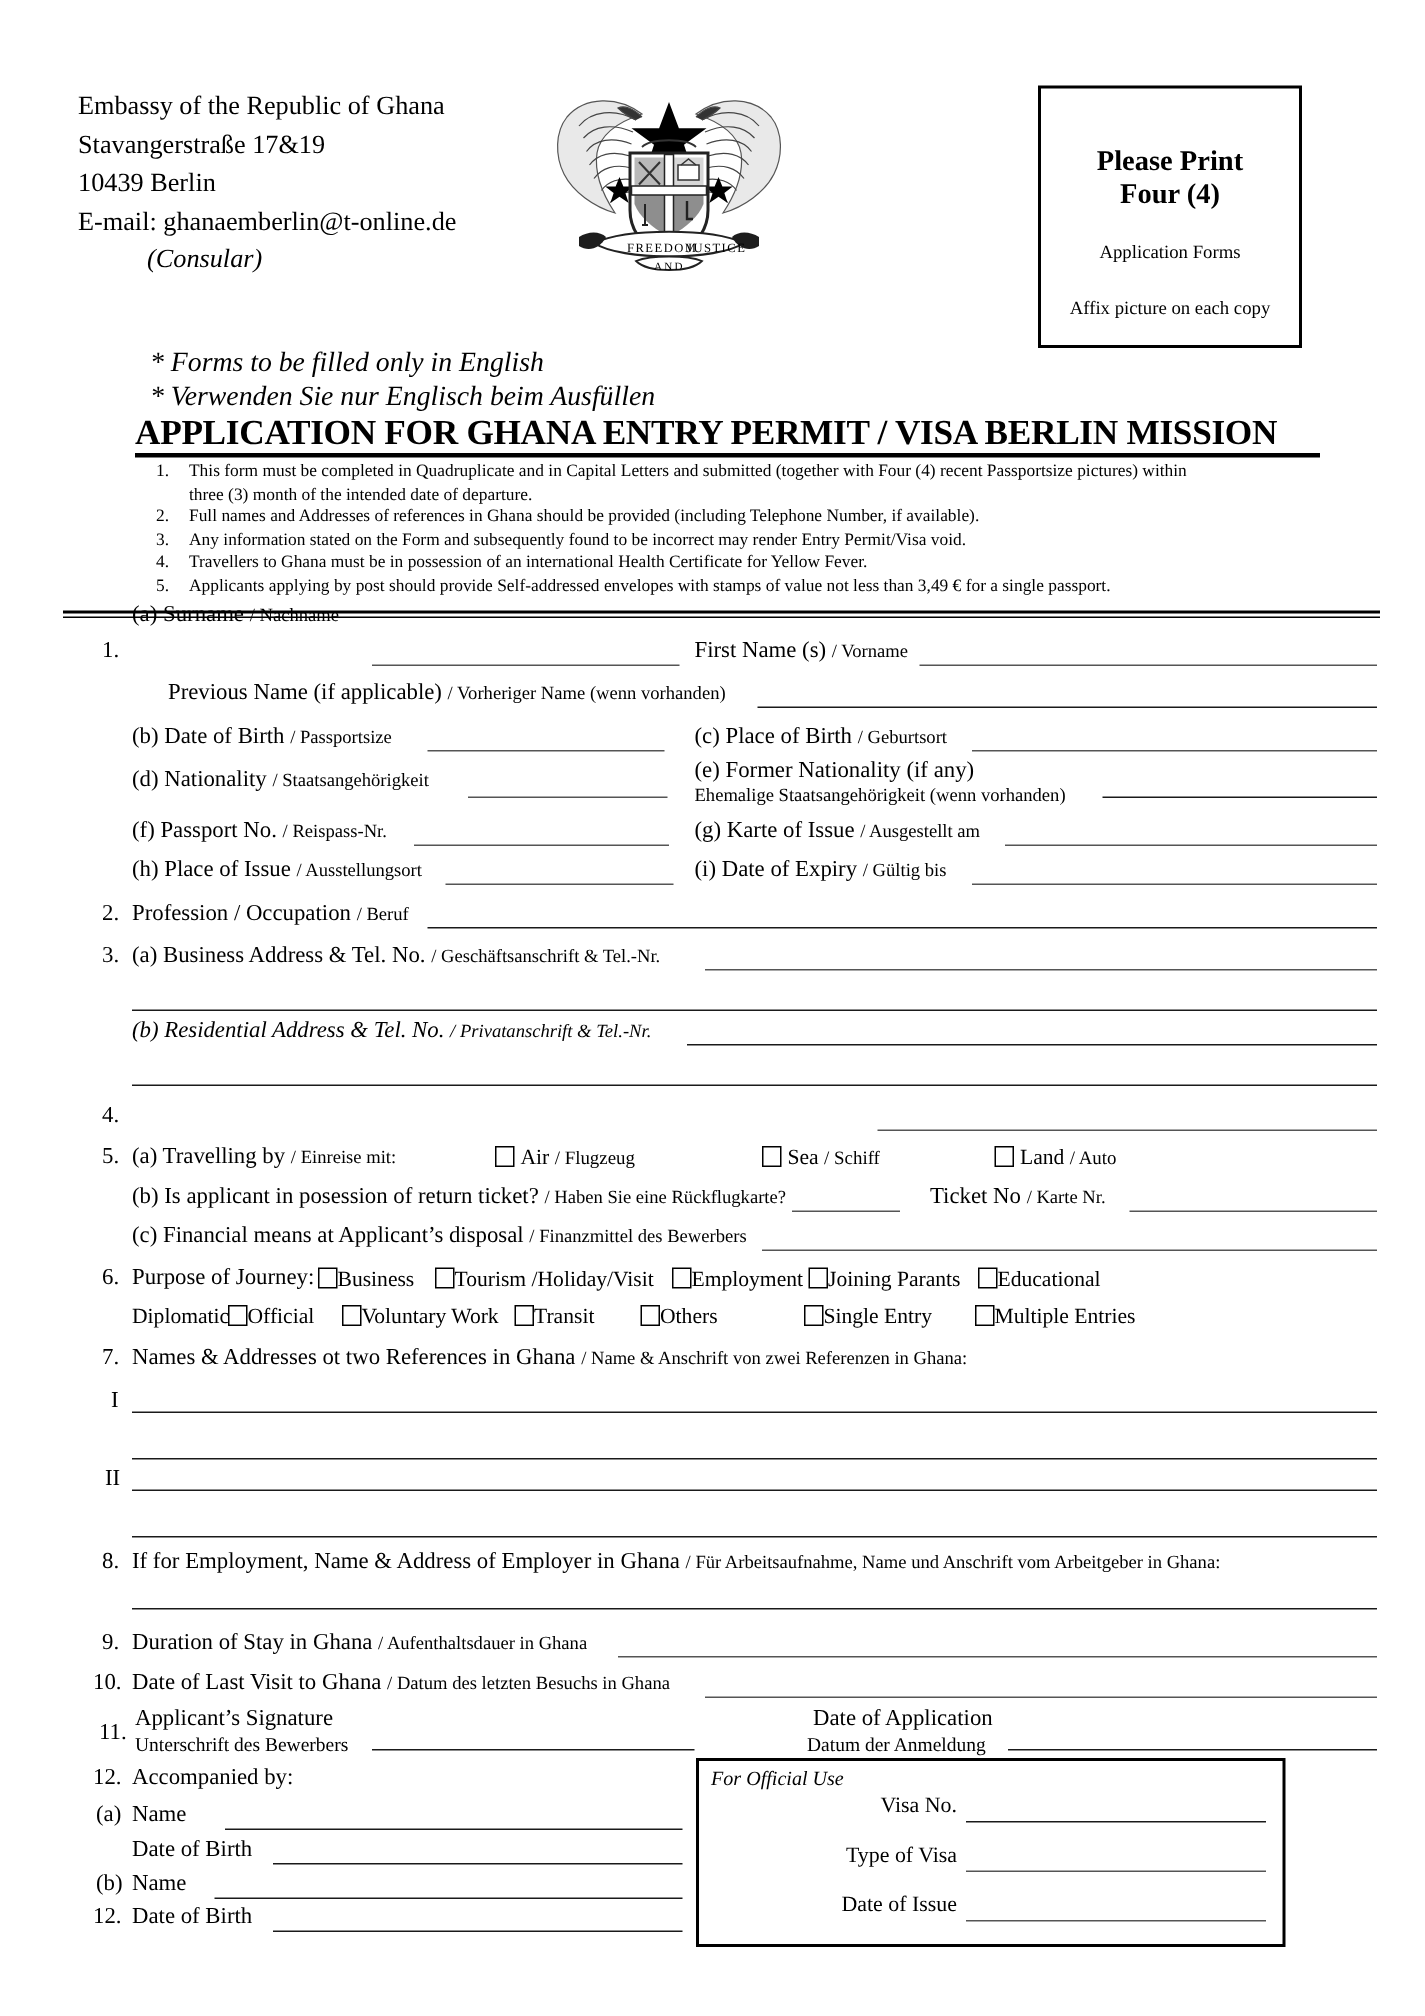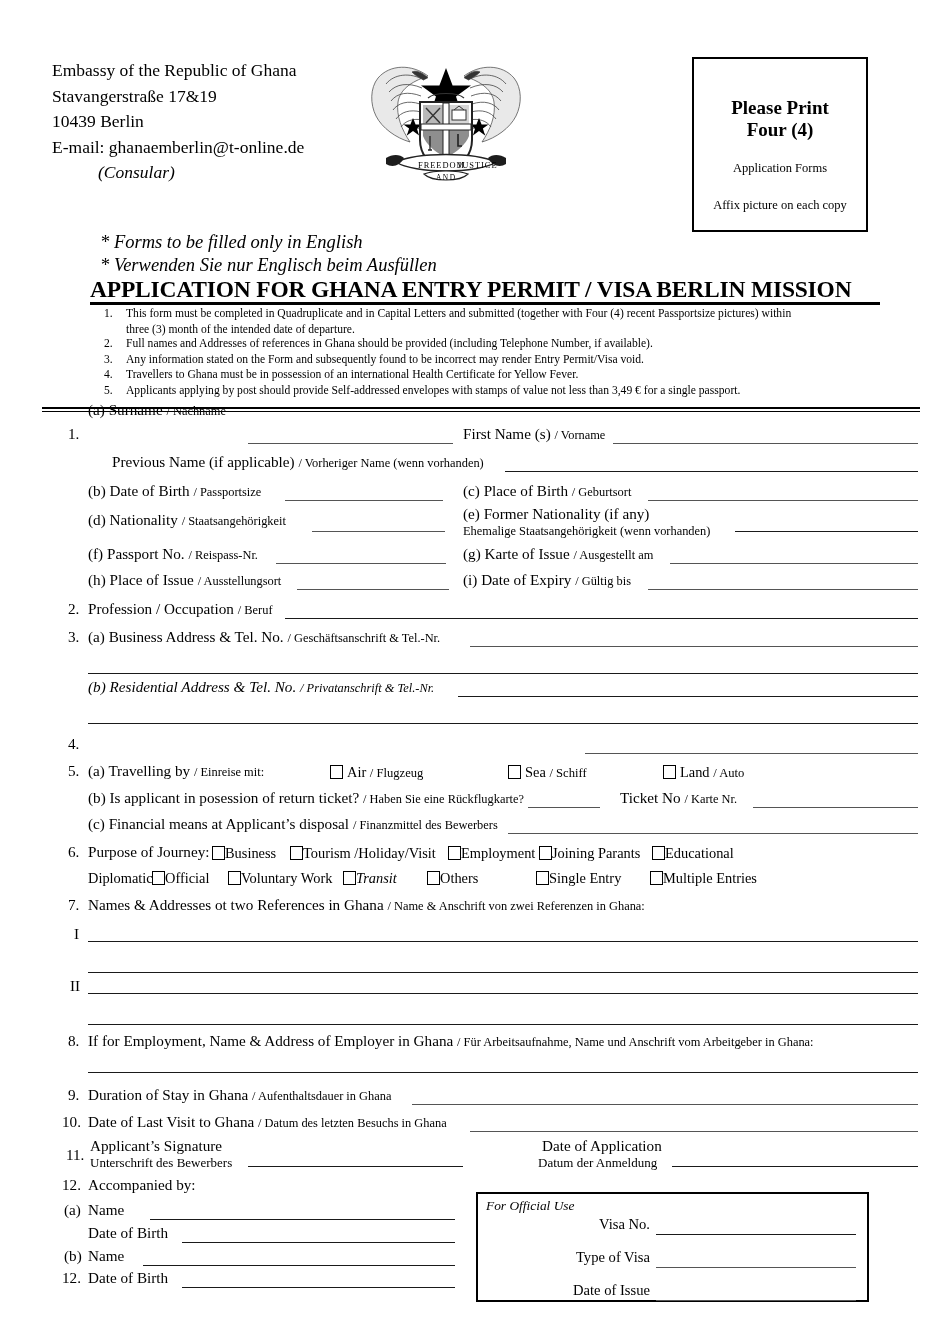--- a/index.html
+++ b/index.html
@@ -39,21 +39,21 @@
   .num{font-size:15.2px;}
   .line{background:#555;height:1.3px;}
   .line.dark{background:#1a1a1a;}
 
   .cb{display:inline-block;width:13px;height:14px;border:1.7px solid #000;
       vertical-align:-2px;box-sizing:border-box;background:#fff;}
   .cblbl{font-size:14.4px;white-space:nowrap;}
   .cblbl .de{font-size:12.6px;}
 
   
-  .offbox{left:476px;top:1172px;width:393px;height:110px;border:2.6px solid #000;box-sizing:border-box;margin-top:20px;}
+  .offbox{left:464px;top:1172px;width:393px;height:126px;border:2.6px solid #000;box-sizing:border-box;}
   .offbox .fou{position:absolute;left:8px;top:4px;font-style:italic;font-size:13.4px;}
   .offlbl{font-size:14.6px;text-align:right;white-space:nowrap;}
 </style>
 </head>
 <body>
 
 <div class="pg">
 
   <div class="abs hdr-addr">
     <div>Embassy of the Republic of Ghana</div>
@@ -326,21 +326,21 @@
     <span class="cb"></span><span class="cblbl">Educational</span>
   </div>
 
   <div class="abs cblbl" style="left:88px;top:870px;">Diplomatic</div>
   <div class="abs" style="left:152px;top:869px;">
     <span class="cb"></span><span class="cblbl">Official</span>
   </div>
   <div class="abs" style="left:228px;top:869px;">
     <span class="cb"></span><span class="cblbl">Voluntary  Work</span>
   </div>
-  <div class="abs" style="left:343px;top:869px;font-style:italic;">
+  <div class="abs" style="left:343px;top:869px;">
     <span class="cb"></span><span class="cblbl">Transit</span>
   </div>
   <div class="abs" style="left:427px;top:869px;">
     <span class="cb"></span><span class="cblbl">Others</span>
   </div>
   <div class="abs" style="left:536px;top:869px;">
     <span class="cb"></span><span class="cblbl">Single Entry</span>
   </div>
   <div class="abs" style="left:650px;top:869px;">
     <span class="cb"></span><span class="cblbl">Multiple Entries</span>

